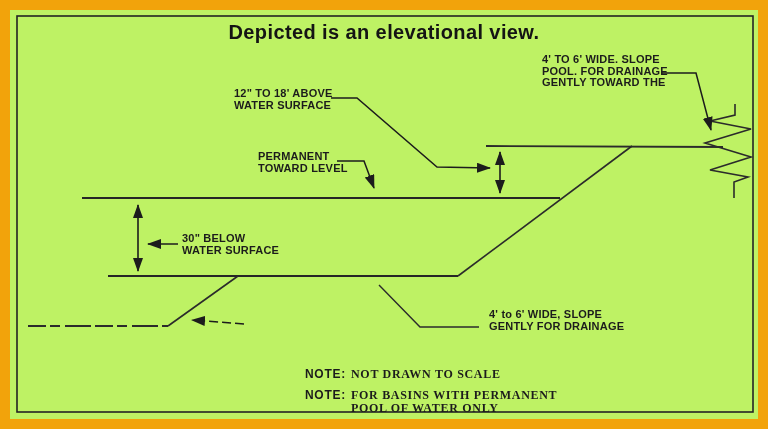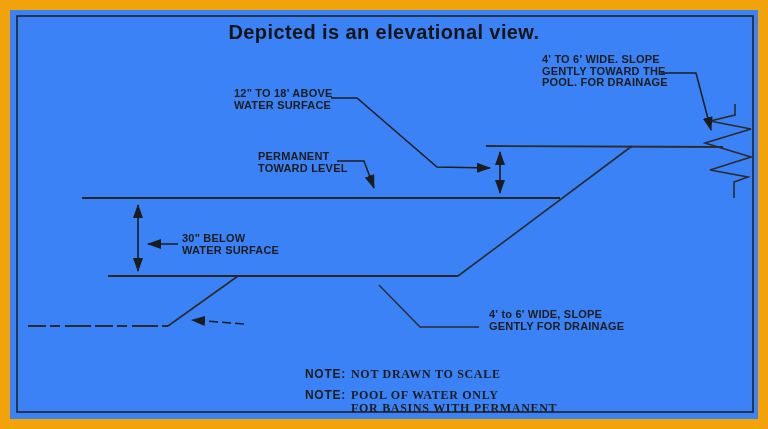--- a/index.html
+++ b/index.html
@@ -1,20 +1,20 @@
 <!DOCTYPE html>
 <html><head>
 <meta charset="utf-8">
 <style>
   html,body{margin:0;padding:0;background:#e8e8e8;}
   #page{
     position:relative;
     width:768px;height:429px;
     box-sizing:border-box;
-    background:#3b82f6;
+    background:#bef264;
     border:10px solid #F2A30B;
     overflow:hidden;
     font-family:"Liberation Sans", sans-serif;
     color:#1c1c1c;
   }
   #canvas-svg{position:absolute;left:-10px;top:-10px;width:768px;height:429px;}
   .lbl{
     position:absolute;
     font-weight:bold;
     font-size:11px;
@@ -105,37 +105,37 @@
   </div>
 
   <div class="lbl" style="left:172px;top:223px;">
     <div>30" BELOW</div>
     <div>WATER SURFACE</div>
   </div>
 
 
   <div class="lbl" style="left:532px;top:44px;">
     <div>4' TO 6' WIDE. SLOPE</div>
+    <div>POOL. FOR DRAINAGE</div>
     <div>GENTLY TOWARD THE</div>
-    <div>POOL. FOR DRAINAGE</div>
   </div>
 
   <div class="lbl" style="left:479px;top:299px;">
     <div>4' to 6' WIDE, SLOPE</div>
     <div>GENTLY FOR DRAINAGE</div>
   </div>
 
   <div class="note-row" style="left:295px;top:358px;">
     <div class="note-label">NOTE:</div>
     <div class="note-text">
       <div>NOT DRAWN TO SCALE</div>
     </div>
   </div>
 
   <div class="note-row" style="left:295px;top:379px;">
     <div class="note-label">NOTE:</div>
     <div class="note-text">
+      <div>FOR BASINS WITH PERMANENT</div>
       <div>POOL OF WATER ONLY</div>
-      <div>FOR BASINS WITH PERMANENT</div>
     </div>
   </div>
 
 </div>
 
 </body></html>

